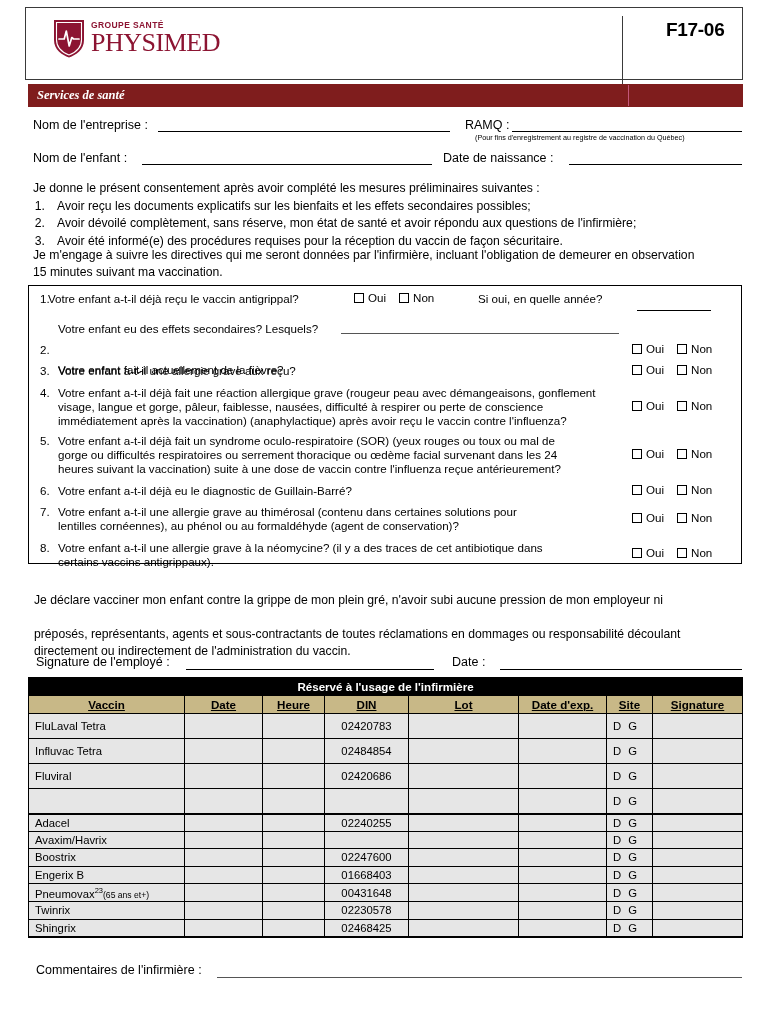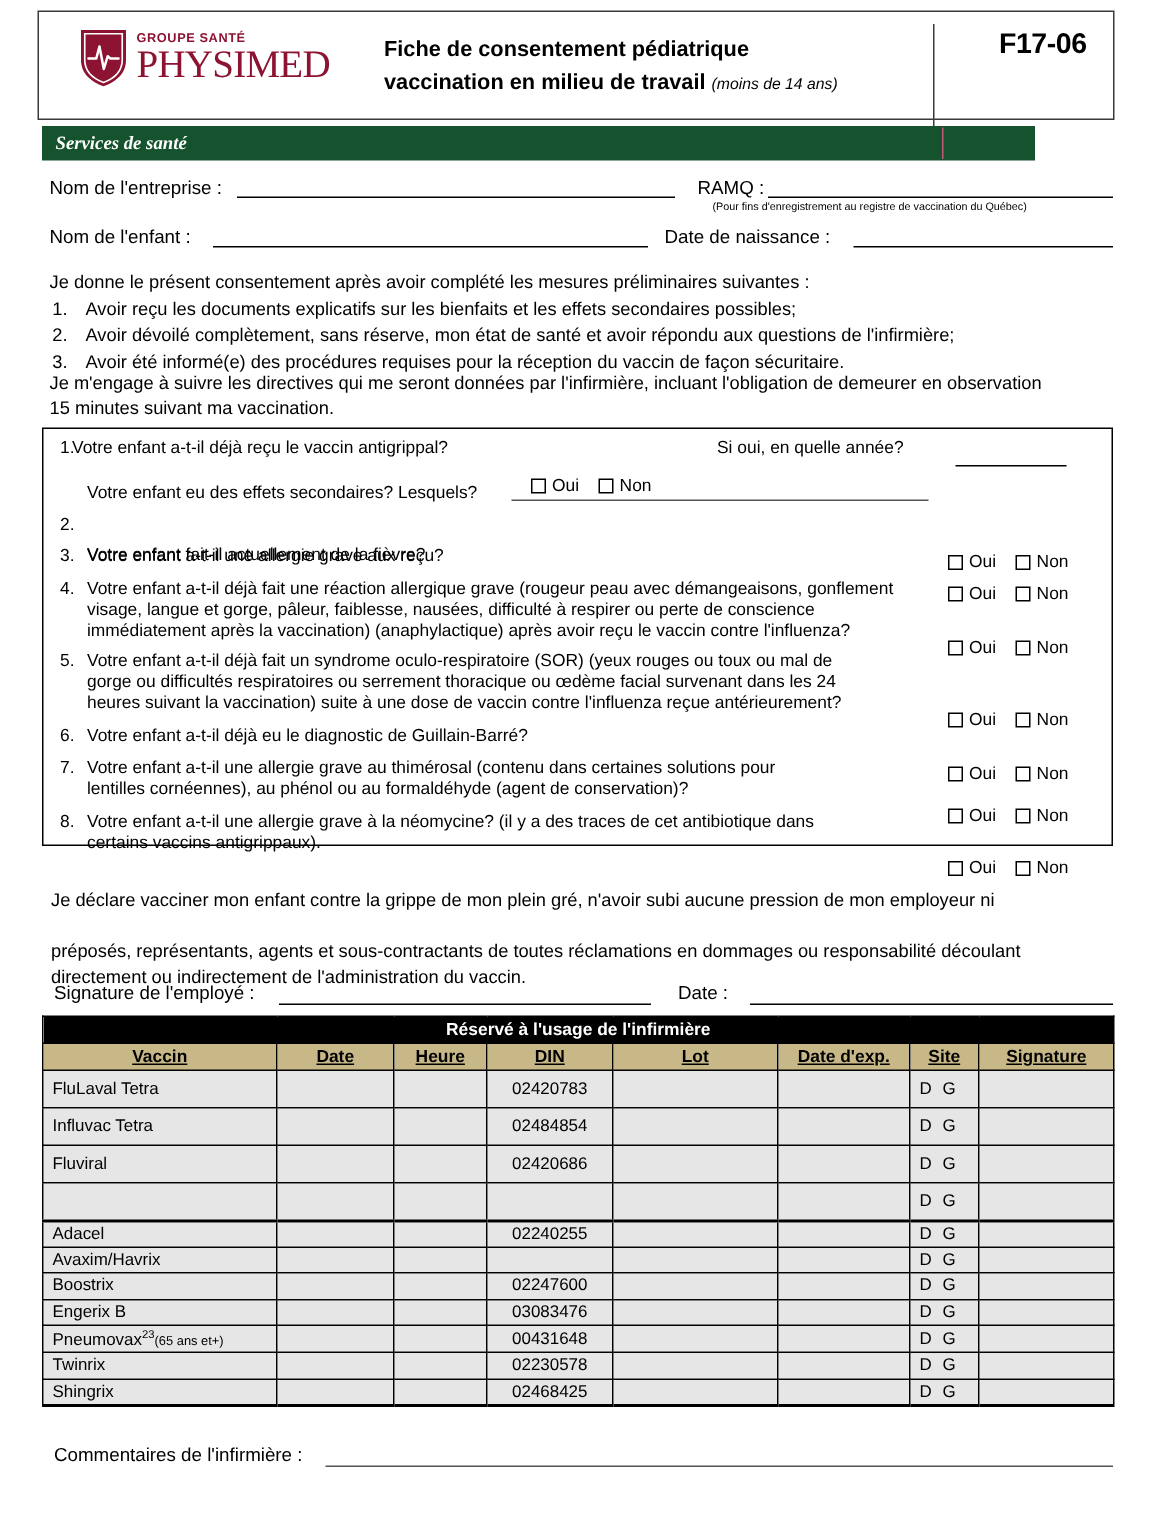--- a/index.html
+++ b/index.html
@@ -82,22 +82,22 @@
     left: 640px; top: 11px;
     font-size: 19px;
     font-weight: bold;
     letter-spacing: -0.3px;
   }
 
   
   .banner {
     position: absolute;
     left: 28px; top: 84px;
-    width: 662px; height: 23px;
-    background: #14532d;
+    width: 715px; height: 23px;
+    background: #7f1d1d;
   }
   .banner-label {
     position: absolute;
     left: 9px; top: 4px;
     color: #fff;
     font-family: "Liberation Serif", serif;
     font-style: italic;
     font-weight: bold;
     font-size: 12.5px;
   }
@@ -147,21 +147,20 @@
   .qn {
     position: absolute;
     font-size: 11.6px;
   }
   .cbgrp {
     position: absolute;
     display: flex;
     align-items: center;
     font-size: 11.6px;
     gap: 4px;
-    margin-top: 26px;
   }
   .cb {
     display: inline-block;
     width: 10px; height: 10px;
     border: 1.3px solid #000;
     background: #fff;
     flex: 0 0 auto;
   }
   .cbgrp .gap { width: 5px; display:inline-block; }
 
@@ -222,27 +221,20 @@
           <path d="M4.5 4.5 H29.5 V21.8 C29.5 30.3 22.8 34.8 17 37 C11.2 34.8 4.5 30.3 4.5 21.8 Z" fill="none" stroke="#ffffff" stroke-width="1.1"></path>
           <path d="M7 21 H12.2 L14.3 13 L17.2 28 L19.8 19.5 L21.6 21 H27" fill="none" stroke="#ffffff" stroke-width="1.7" stroke-linejoin="round" stroke-linecap="round"></path>
         </svg>
       </div>
       <div class="logo-text">
         <div class="logo-top">GROUPE SANTÉ</div>
         <div class="logo-main">PHYSIMED</div>
       </div>
     </div>
 
-    <div class="title-block">
-      <div class="title-line">Fiche de consentement  pédiatrique</div>
-      <div class="title-line">
-        <span>vaccination en milieu de travail</span>
-        <span class="title-sub">(moins de 14 ans)</span>
-      </div>
-    </div>
 
     <div class="form-code-divider"></div>
     <div class="form-code">F17-06</div>
   </div>
 
   <div class="banner">
     <div class="banner-label">Services de santé</div>
     <div class="banner-tick"></div>
   </div>
 
@@ -476,21 +468,21 @@
           <td style="text-align:center">02247600</td>
           <td></td>
           <td></td>
           <td class="site-cell">D G</td>
           <td></td>
         </tr>
         <tr>
           <td>Engerix B</td>
           <td></td>
           <td></td>
-          <td style="text-align:center">03083476</td>
+          <td style="text-align:center">01668403</td>
           <td></td>
           <td></td>
           <td class="site-cell">D G</td>
           <td></td>
         </tr>
         <tr>
           <td><span>Pneumovax</span><span class="sup">23</span><span class="smallparen">(65 ans et+)</span></td>
           <td></td>
           <td></td>
           <td style="text-align:center">00431648</td>

